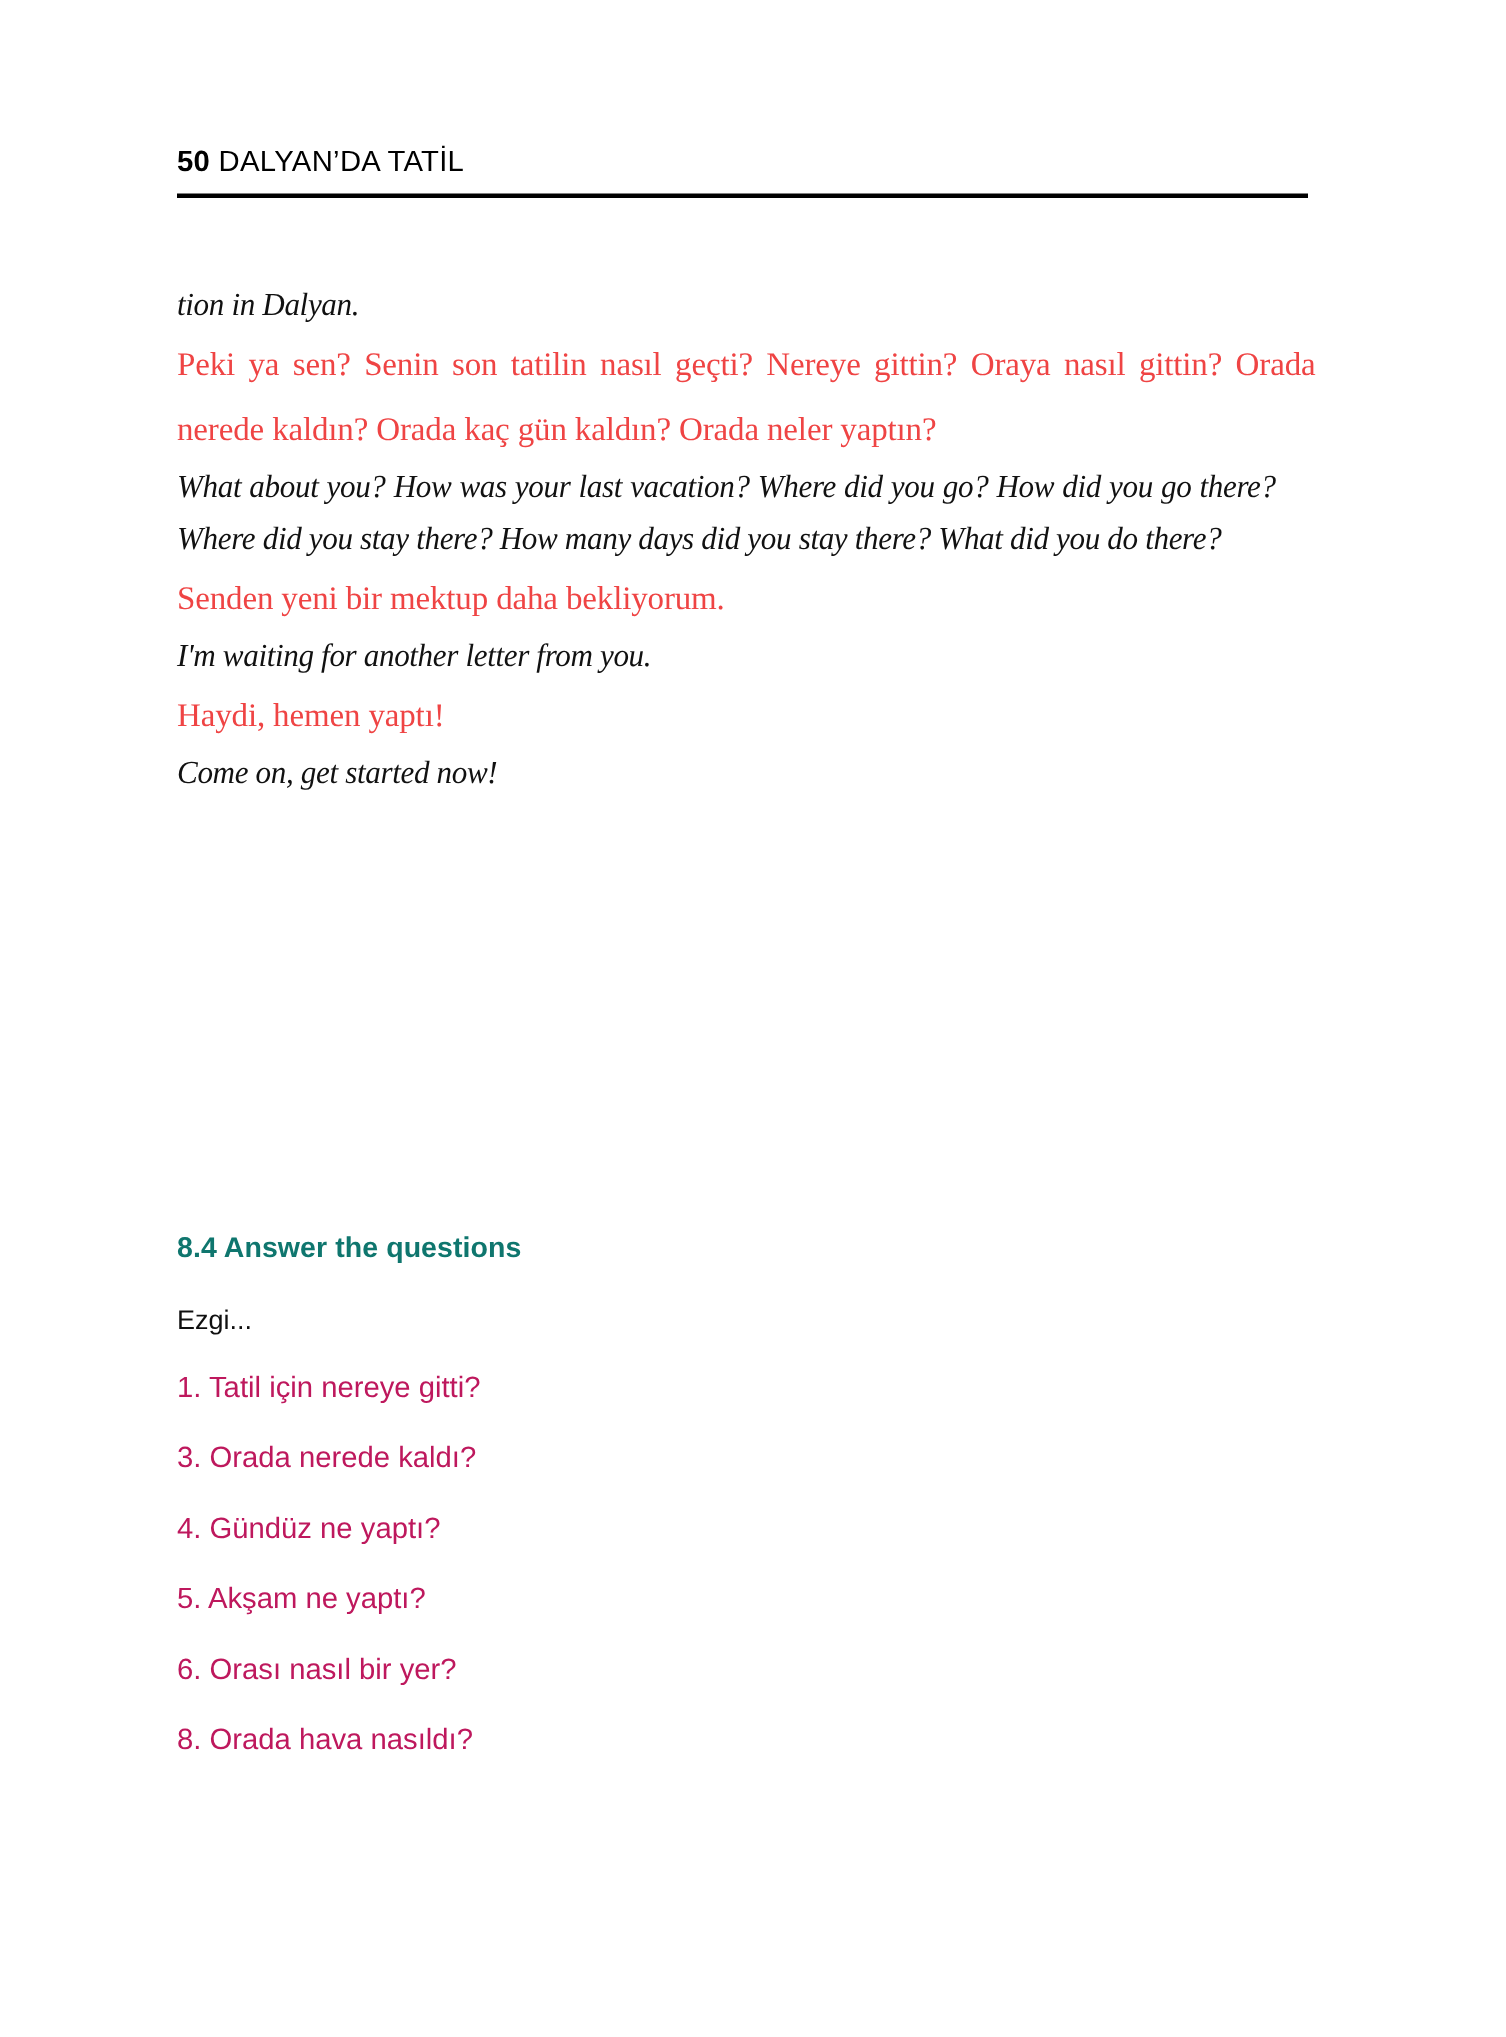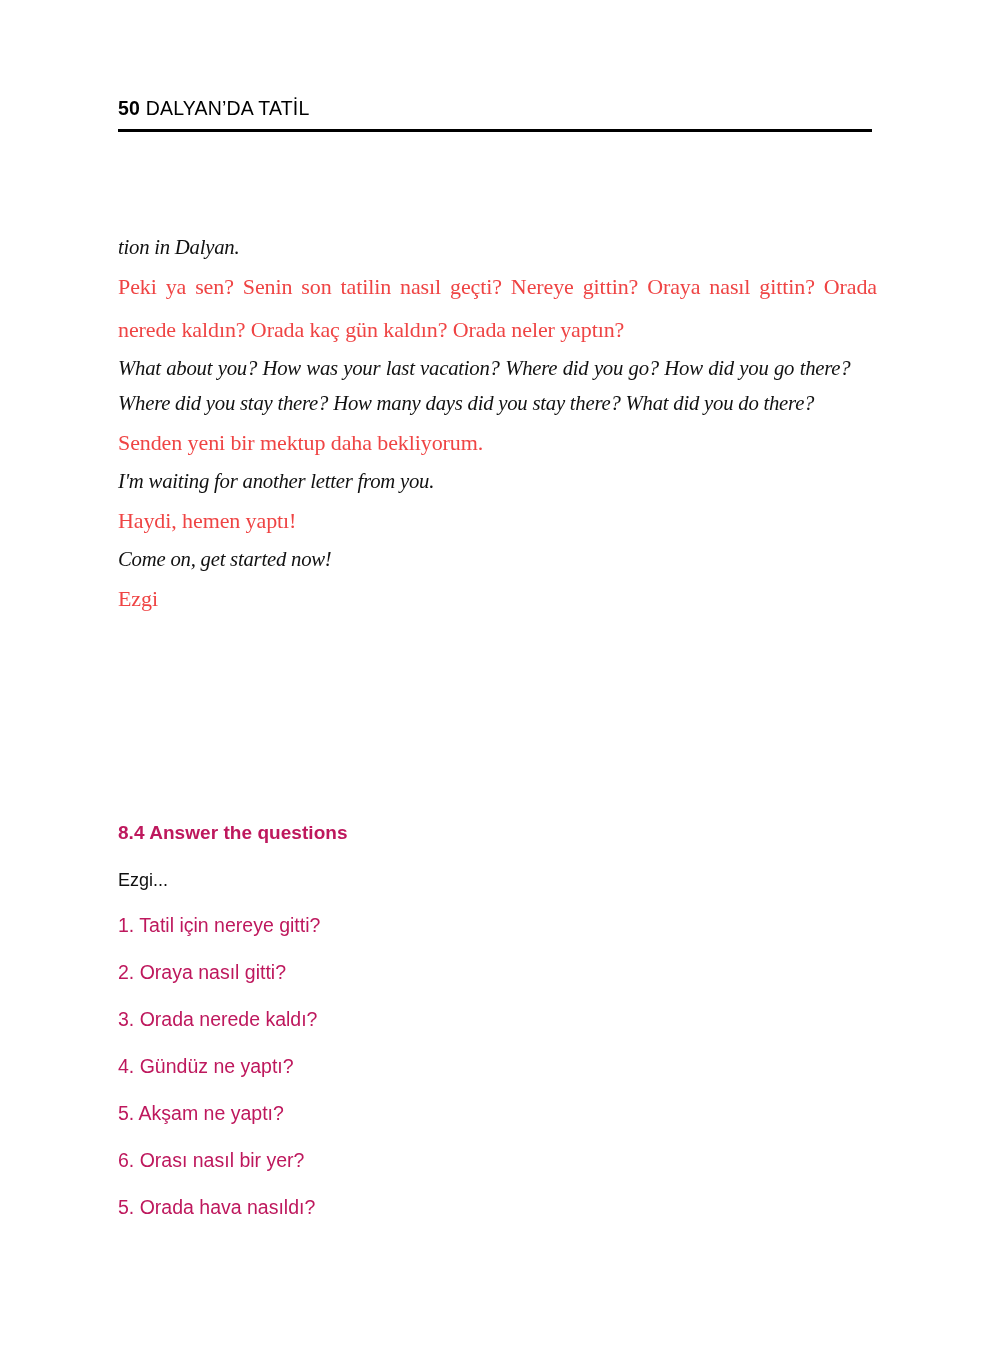--- a/index.html
+++ b/index.html
@@ -52,21 +52,20 @@
     height: 3px;
     background: #000000;
   }
 
   
   .content {
     position: absolute;
     left: 118px;
     top: 186px;
     width: 759px;
-    margin-top: 44px;
   }
 
   
   p.tr {
     margin: 0;
     font-family: "Liberation Serif", serif;
     font-size: 22px;
     line-height: 43px;
     text-align: justify;
     text-justify: inter-word;
@@ -159,30 +158,28 @@
     <p class="en sp-after-tr">What about you? How was your last vacation? Where did you go? How did you go there? Where did you stay there? How many days did you stay there? What did you do there?</p>
 
     <p class="tr lead sp-after-en">Senden yeni bir mektup daha bekliyorum.</p>
 
     <p class="en noj sp-after-tr">I'm waiting for another letter from you.</p>
 
     <p class="tr lead sp-after-en">Haydi, hemen yaptı!</p>
 
     <p class="en noj sp-after-tr">Come on, get started now!</p>
 
-    <p class="tr lead sp-sign">Ezgi</p>
   </div>
 
   <div class="exercise">
-    <h2 class="ex-title" style="color: #be185d;">8.4 Answer the questions</h2>
+    <h2 class="ex-title" style="color: #0f766e;">8.4 Answer the questions</h2>
     <p class="ex-intro">Ezgi...</p>
     <ol class="questions">
       <li>1. Tatil için nereye gitti?</li>
-      <li>2. Oraya nasıl gitti?</li>
       <li>3. Orada nerede kaldı?</li>
       <li>4. Gündüz ne yaptı?</li>
       <li>5. Akşam ne yaptı?</li>
       <li>6. Orası nasıl bir yer?</li>
-      <li>5. Orada hava nasıldı?</li>
+      <li>8. Orada hava nasıldı?</li>
     </ol>
   </div>
 
 </div>
 
 </body></html>

